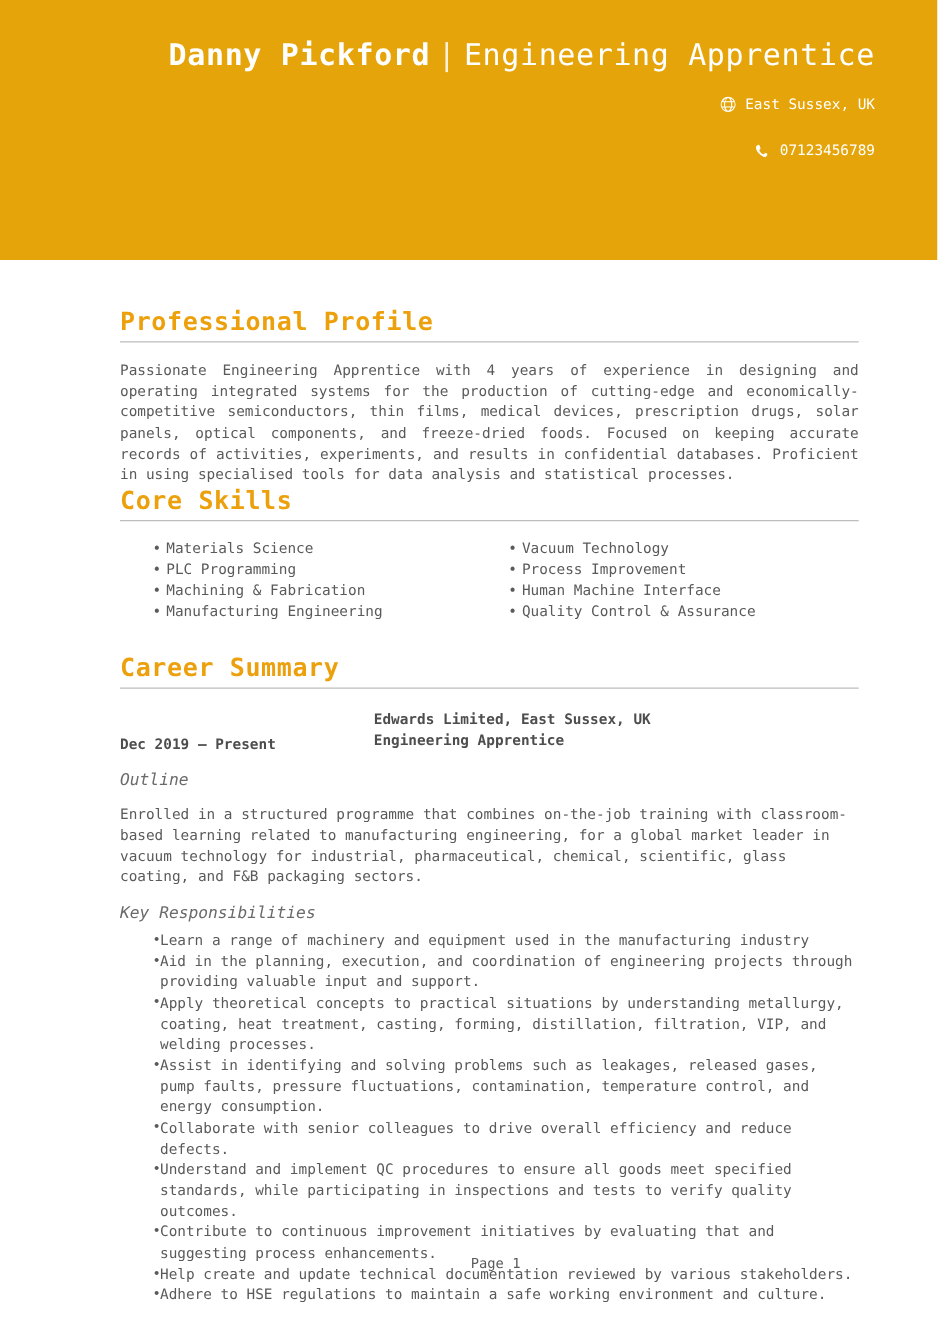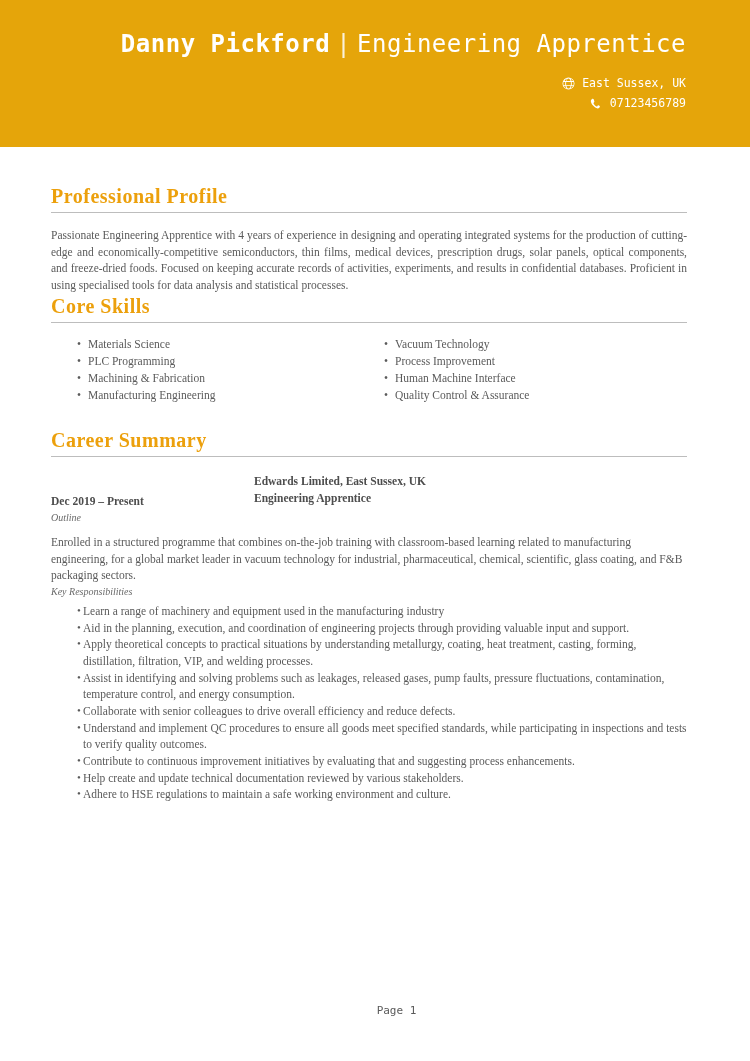--- a/index.html
+++ b/index.html
@@ -18,23 +18,23 @@
   .page {
     position: relative;
     width: 750px;
     height: 1061px;
     box-sizing: border-box;
   }
 
   
   .header {
     background: #e5a50a;
-    height: 147px;
+    height: 208px;
     box-sizing: border-box;
-    padding: 30px 64px 0 0;
+    padding: 30px 50px 0 0;
     display: flex;
     flex-direction: column;
     align-items: flex-end;
   }
   .name-line {
     color: #ffffff;
     font-size: 24px;
     letter-spacing: 0.5px;
     white-space: nowrap;
     line-height: 1.2;
@@ -49,21 +49,21 @@
     padding: 0 6px;
   }
   .name-line .role {
     font-weight: normal;
   }
 
   .contact {
     display: flex;
     flex-direction: column;
     align-items: flex-end;
-    gap: 3px;
+    gap: 20px;
   }
   .contact-row {
     display: flex;
     align-items: center;
     justify-content: flex-end;
     color: #ffffff;
     font-size: 11.5px;
     line-height: 1.5;
     white-space: nowrap;
   }
@@ -73,22 +73,21 @@
     justify-content: center;
     width: 14px;
     height: 14px;
     margin-right: 7px;
     flex: none;
   }
   .contact-row .ic svg { display: block; }
 
   
   .content {
-    padding: 0 63px 0 51px;
-    font-family: Liberation Serif, serif;
+    padding: 0 63px 0 96px;
   }
 
   .section { margin-top: 0; }
 
   .sec-title {
     color: #eca00c;
     font-size: 20px;
     font-weight: bold;
     letter-spacing: 0.5px;
     padding-bottom: 3px;
@@ -134,23 +133,23 @@
     color: #4d4d4d;
     font-size: 11.5px;
     font-weight: bold;
     line-height: 1.5;
   }
   .job-dates { width: 203px; flex: none; white-space: nowrap; margin-top: 20px; }
   .job-right { flex: 1; }
 
   .sublabel {
     color: #6a6a6a;
-    font-size: 10px;
+    font-size: 13px;
     font-style: italic;
-    margin-top: 2px;
+    margin-top: 13px;
   }
 
   .bullets { margin-top: 6px; }
   .bullet {
     display: flex;
     align-items: flex-start;
     color: #5a5a5a;
     font-size: 11.5px;
     line-height: 1.45;
     margin-bottom: 0;

